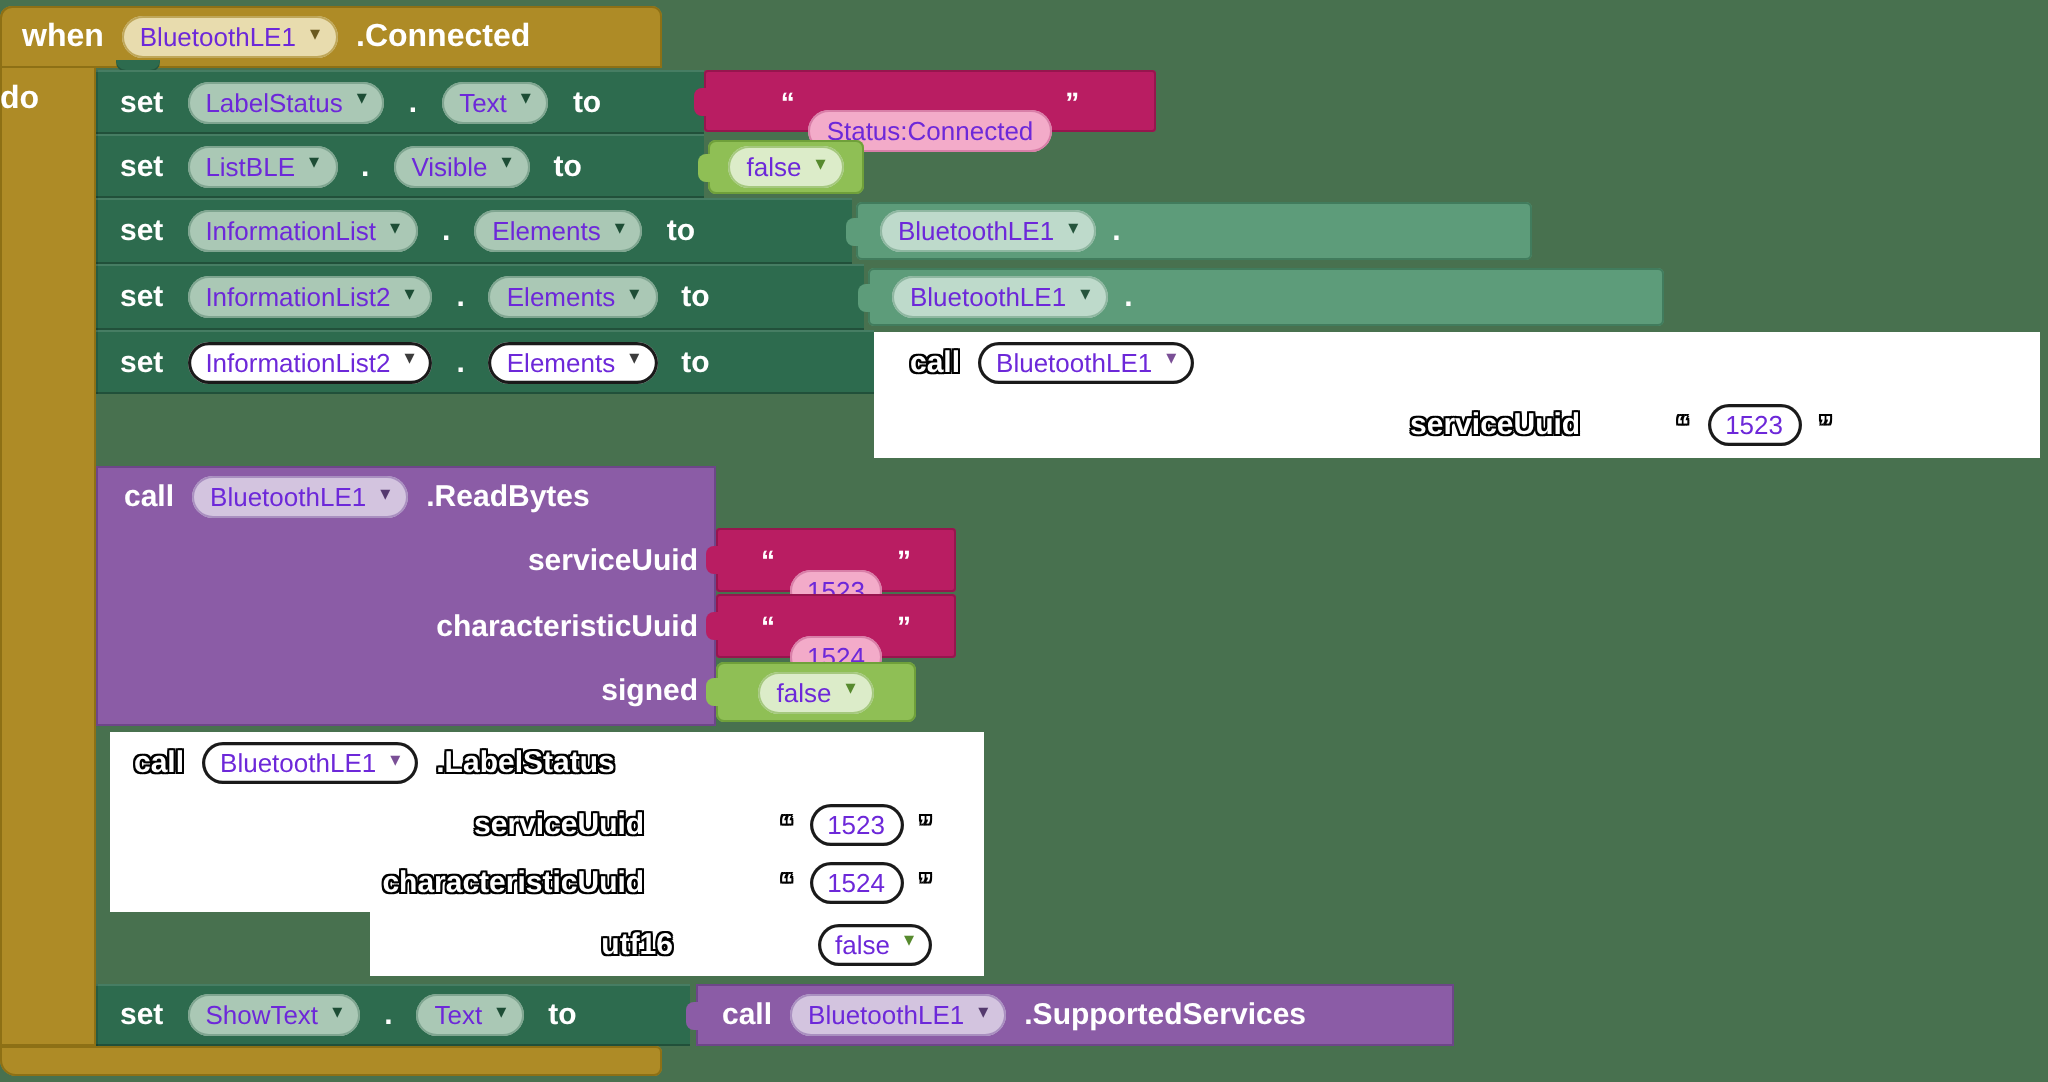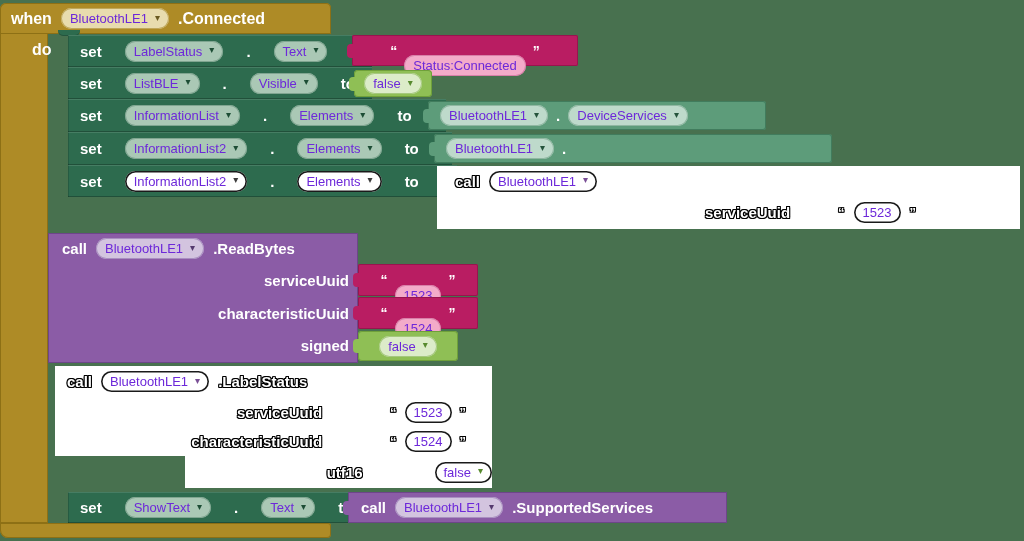--- a/index.html
+++ b/index.html
@@ -8,21 +8,21 @@
   .abs{position:absolute;}
   .row{display:flex;align-items:center;}
   
   .gold{background:#ae8b26;box-shadow:inset 0 0 0 1px #8d7015;}
   .gold-header{left:0;top:3px;width:331px;height:31px;border-radius:6px 5px 0 0;display:flex;align-items:center;gap:9px;padding-left:11px;box-sizing:border-box;}
   .gold-col{left:0;top:33px;width:48px;height:490px;}
   .gold-bar{left:0;top:523px;width:331px;height:15px;border-radius:0 3px 4px 8px;}
   .kw{color:#fff;font-weight:600;font-size:15px;white-space:nowrap;}
   .kw-lg{font-size:16px;}
   
-  .stmt{position:absolute;display:flex;align-items:center;gap:23px;padding-left:12px;box-sizing:border-box;margin-left:20px;}
+  .stmt{position:absolute;display:flex;align-items:center;gap:12px;padding-left:12px;box-sizing:border-box;}
   .setg{background:#2d6b4e;box-shadow:inset 0 1px 0 rgba(255,255,255,.12), inset 0 -1px 0 rgba(0,0,0,.25), inset 1px 0 0 rgba(0,0,0,.15);}
   .purple{background:#8b5ca6;box-shadow:inset 0 0 0 1px #6d4689;}
   .teal{background:#5d9c7a;box-shadow:inset 0 0 0 1px #417c5d;border-radius:3px;}
   .magenta{background:#b91d62;box-shadow:inset 0 0 0 1px #97154e;border-radius:2px;display:flex;align-items:center;justify-content:center;gap:7px;}
   .lime{background:#8fbf55;box-shadow:inset 0 0 0 1px #6fa03a;border-radius:4px;display:flex;align-items:center;justify-content:center;}
   .ghostblk{background:#ffffff;}
   
   .tab::before{content:"";position:absolute;left:-5px;top:50%;margin-top:-7px;width:6px;height:14px;background:inherit;border-radius:4px 0 0 4px;}
   
   .pill{display:inline-flex;align-items:center;border-radius:11px;padding:2px 9px;font-size:13px;color:#6d28d9;white-space:nowrap;line-height:17px;}
@@ -55,21 +55,21 @@
   <div class="abs gold gold-header">
     <span class="kw kw-lg">when</span>
     <span class="pill pill-tan">
       <span>BluetoothLE1</span>
       <span class="tri tri-tan"></span>
     </span>
     <span class="kw kw-lg">.Connected</span>
   </div>
   <div class="abs gold gold-col"></div>
   <div class="abs gold gold-bar"></div>
-  <span class="abs kw kw-lg" style="left:32px;top:41px;">do</span>
+  <span class="abs kw kw-lg" style="left:0;top:41px;">do</span>
   <div class="notch"></div>
 
   <div class="stmt setg" style="left:48px;top:35px;width:304px;height:32px;">
     <span class="kw">set</span>
     <span class="pill pill-sage">
       <span>LabelStatus</span>
       <span class="tri tri-green"></span>
     </span>
     <span class="dotw">.</span>
     <span class="pill pill-sage">
@@ -118,24 +118,20 @@
       <span class="tri tri-green"></span>
     </span>
     <span class="kw">to</span>
   </div>
   <div class="abs teal tab row" style="left:428px;top:101px;width:338px;height:29px;gap:8px;padding-left:12px;box-sizing:border-box;">
     <span class="pill pill-teal">
       <span>BluetoothLE1</span>
       <span class="tri tri-teal"></span>
     </span>
     <span class="dotw">.</span>
-    <span class="pill pill-teal">
-      <span>DeviceServices</span>
-      <span class="tri tri-teal"></span>
-    </span>
   </div>
 
   <div class="stmt setg" style="left:48px;top:132px;width:384px;height:33px;">
     <span class="kw">set</span>
     <span class="pill pill-sage">
       <span>InformationList2</span>
       <span class="tri tri-green"></span>
     </span>
     <span class="dotw">.</span>
     <span class="pill pill-sage">
@@ -245,21 +241,21 @@
     <div class="row jend" style="height:29px;gap:8px;padding-right:26px;">
       <span class="g">characteristicUuid</span>
       <span style="width:52px;"></span>
       <span class="g" style="font-size:13px;">“</span>
       <span class="pill pill-ghost">
         <span>1524</span>
       </span>
       <span class="g" style="font-size:13px;">”</span>
     </div>
   </div>
-  <div class="abs ghostblk row jend" style="left:185px;top:456px;width:307px;height:32px;gap:8px;box-sizing:border-box;">
+  <div class="abs ghostblk row jend" style="left:185px;top:456px;width:307px;height:32px;gap:8px;padding-right:26px;box-sizing:border-box;">
     <span class="g">utf16</span>
     <span style="width:56px;"></span>
     <span class="pill pill-ghost">
       <span>false</span>
       <span class="tri tri-lime"></span>
     </span>
   </div>
 
   <div class="stmt setg" style="left:48px;top:492px;width:297px;height:31px;">
     <span class="kw">set</span>

